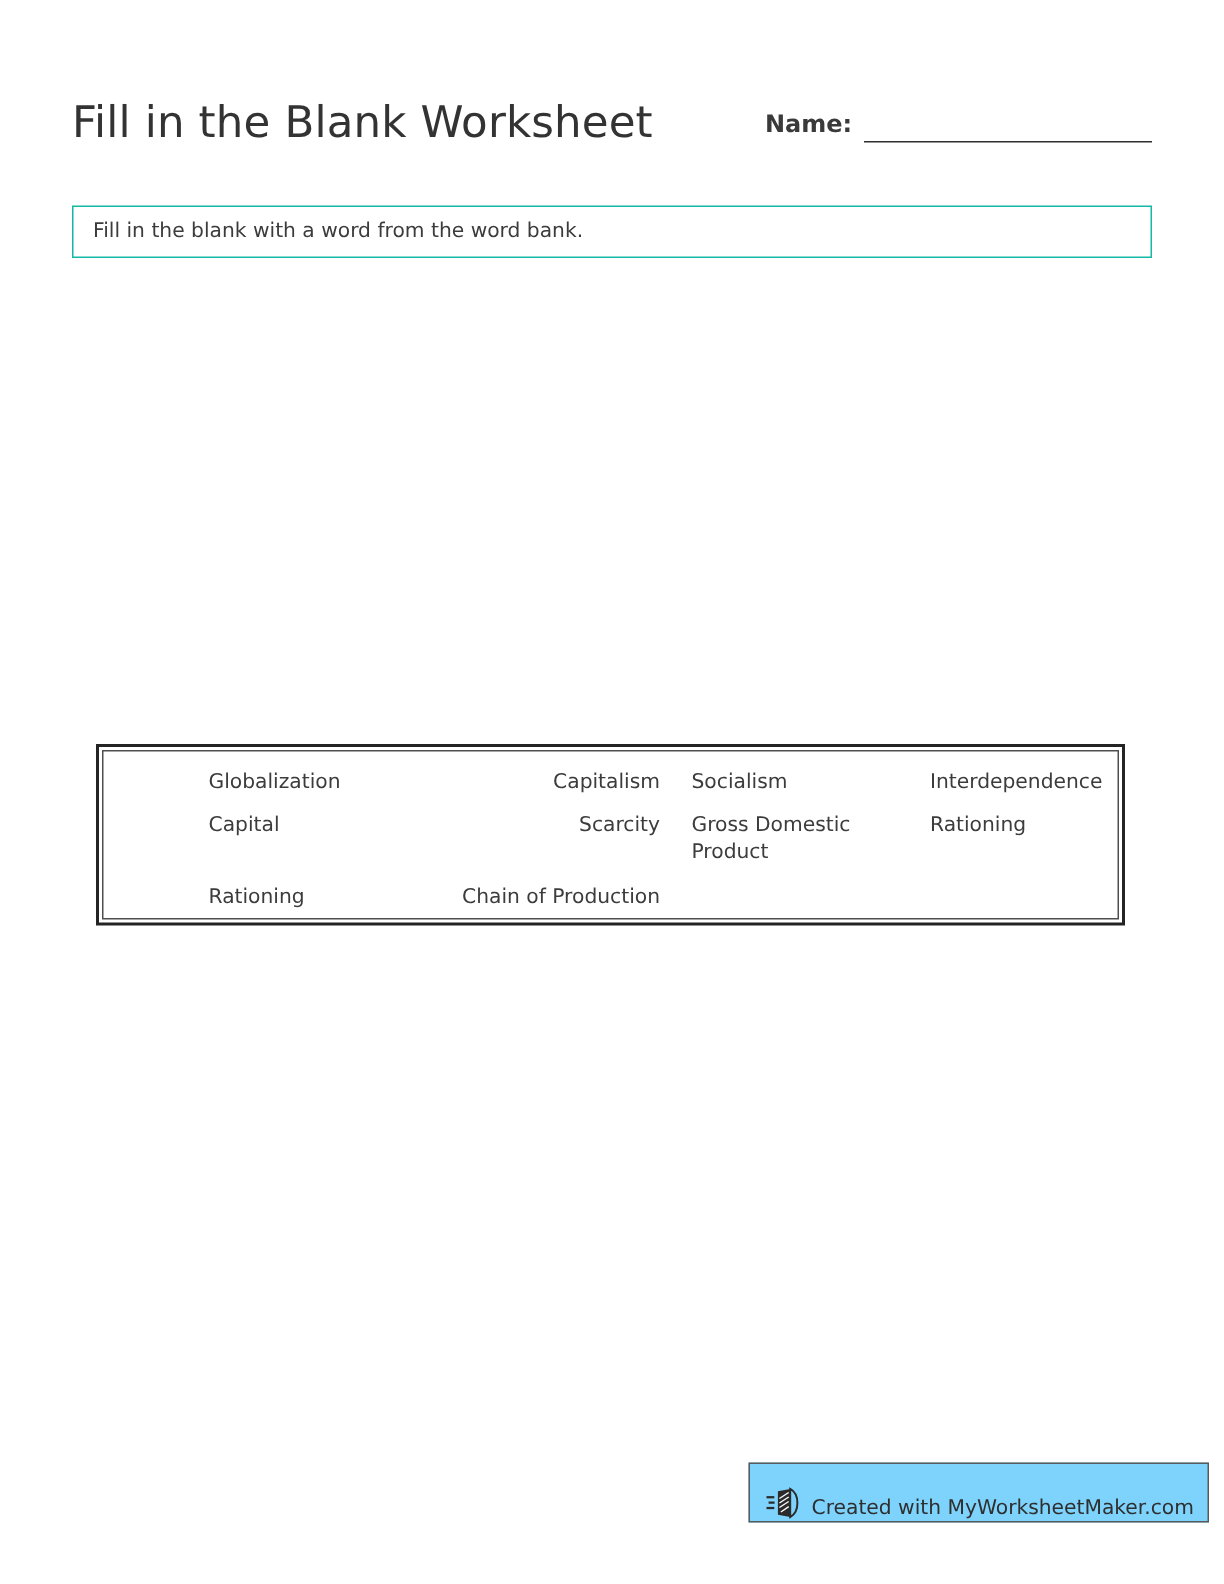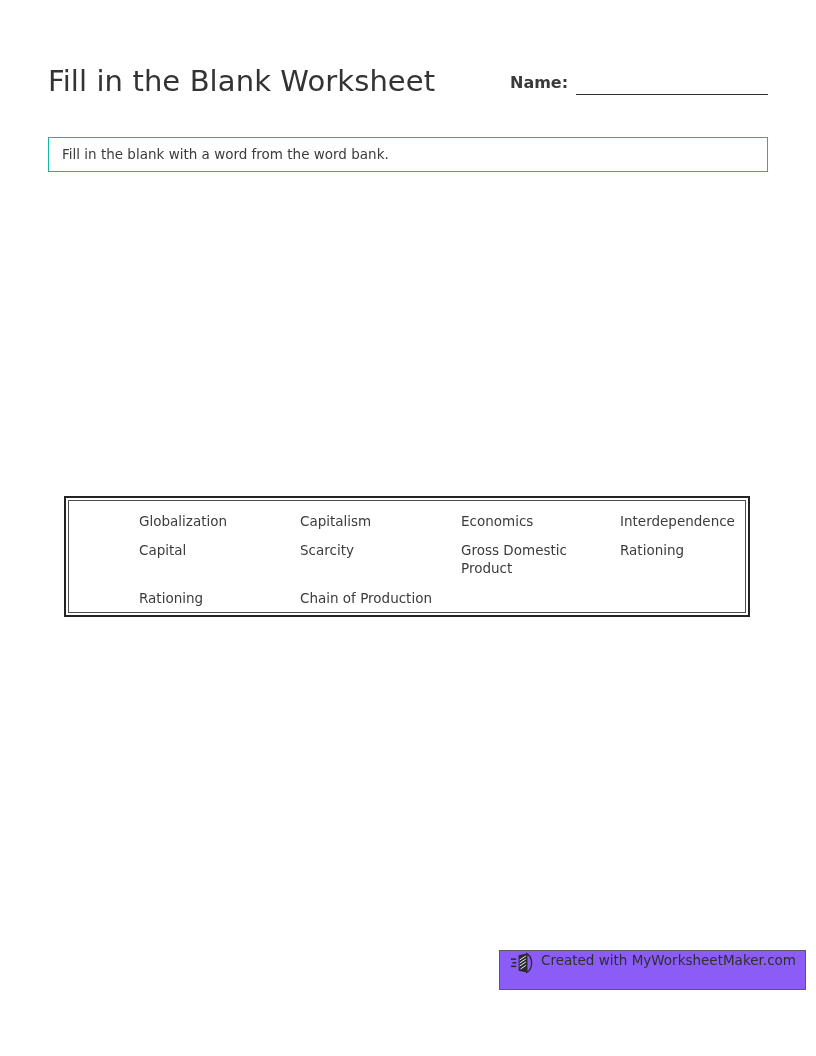--- a/index.html
+++ b/index.html
@@ -139,36 +139,36 @@
   .word-cell {
     position: absolute;
     top: 0;
     font-size: 13.5px;
     color: #3c3c3c;
     line-height: 18px;
     width: 140px;
     margin-left: 44px;
   }
   .word-cell.col-0 { left: 0px; }
-  .word-cell.col-1 { left: 161px; }
+  .word-cell.col-1 { left: 161px; text-align: right; }
   .word-cell.col-2 { left: 322px; width: 120px; }
   .word-cell.col-3 { left: 481px; }
 
   
   .footer-badge {
     position: absolute;
     left: 499px;
-    top: 950px;
+    top: 975px;
     width: 307px;
     height: 40px;
     box-sizing: border-box;
     border: 1px solid #5a5a5a;
-    background: #8b5cf6;
+    background: #7dd3fc;
     display: flex;
-    align-items: flex-start;
+    align-items: flex-end;
     padding-left: 10px;
   }
   .badge-icon {
     width: 24px;
     height: 24px;
     flex: 0 0 24px;
     margin-right: 7px;
     display: block;
   }
   .badge-text {
@@ -198,21 +198,21 @@
 
   <div class="questions-area"></div>
 
   <div class="word-bank">
     <div class="word-bank-inner">
       <div class="word-grid">
 
         <div class="word-row">
           <div class="word-cell col-0">Globalization</div>
           <div class="word-cell col-1">Capitalism</div>
-          <div class="word-cell col-2">Economics</div>
+          <div class="word-cell col-2">Socialism</div>
           <div class="word-cell col-3">Interdependence</div>
         </div>
 
         <div class="word-row row-tall">
           <div class="word-cell col-0">Capital</div>
           <div class="word-cell col-1">Scarcity</div>
           <div class="word-cell col-2">Gross Domestic Product</div>
           <div class="word-cell col-3">Rationing</div>
         </div>
 

